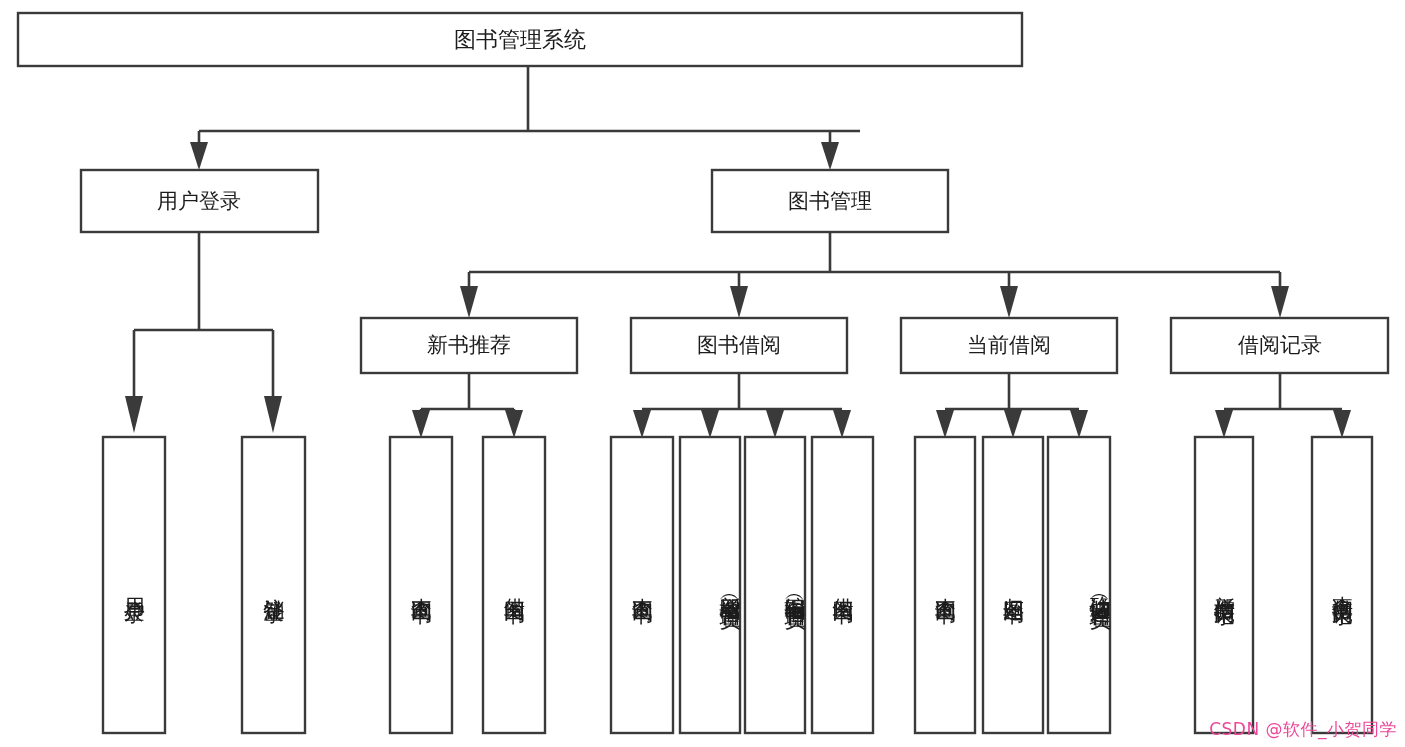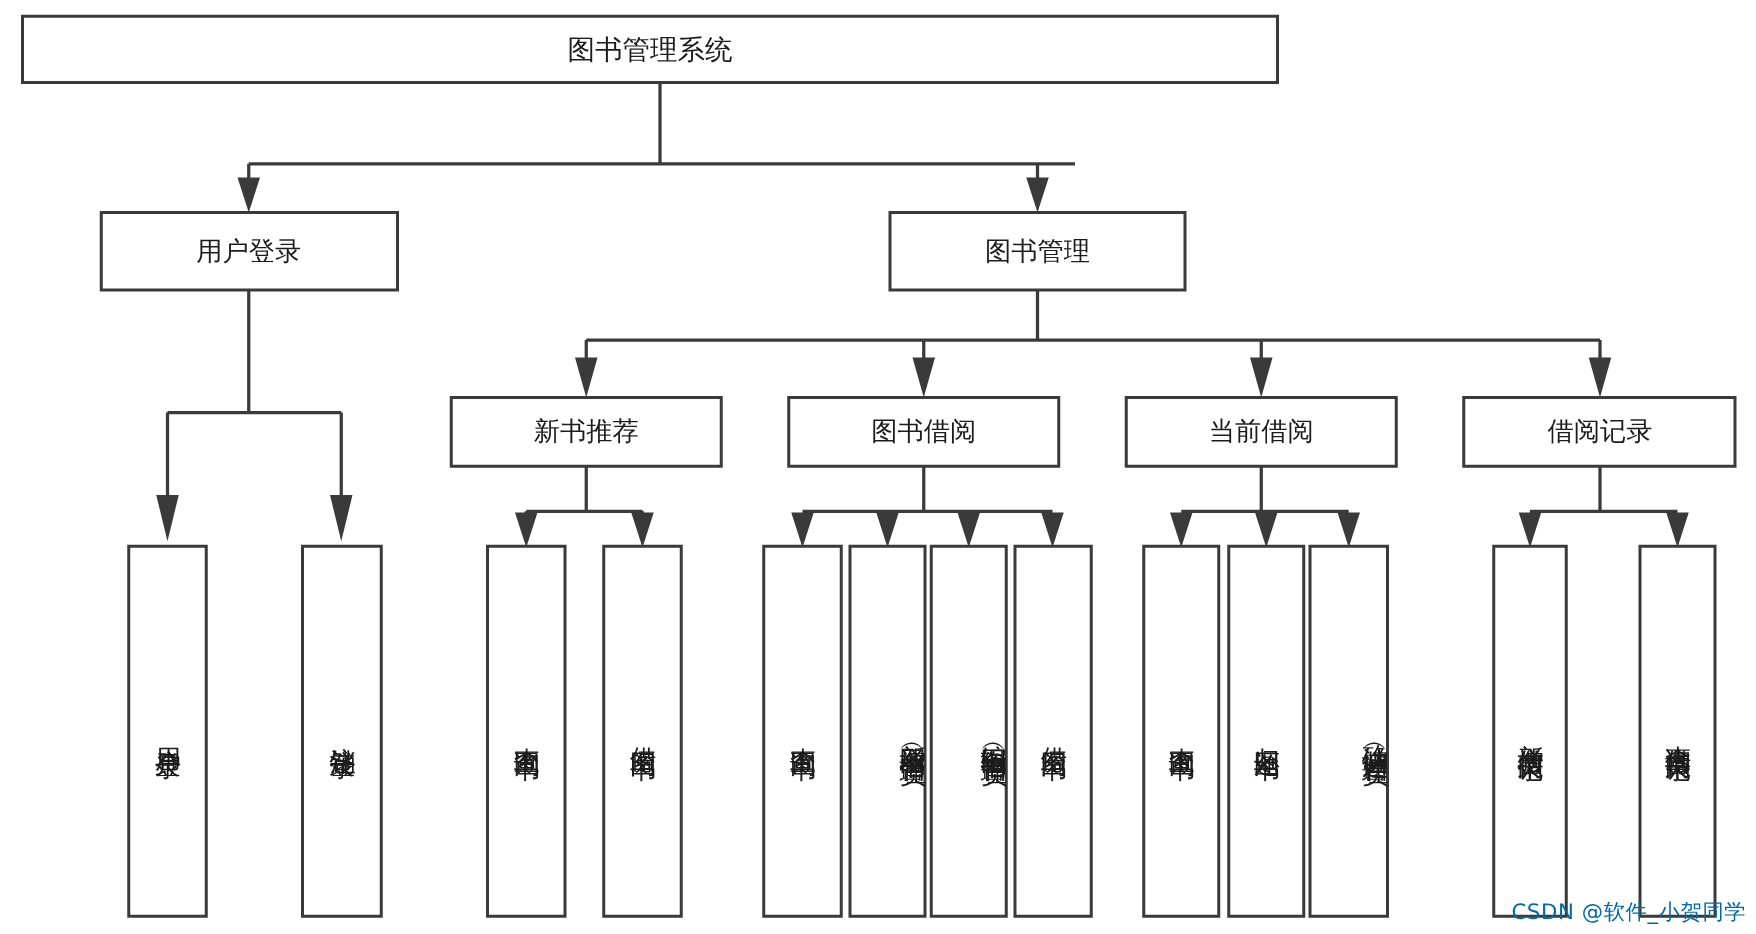--- a/index.html
+++ b/index.html
@@ -68,21 +68,21 @@
     justify-content: center;
     white-space: nowrap;
     pointer-events: none;
   }
   .watermark {
     position: absolute;
     right: 8px;
     bottom: 6px;
     font-family: "DejaVu Sans", "Liberation Sans", sans-serif;
     font-size: 17px;
-    color: #0369a1;
+    color: #ec4899;
     letter-spacing: 0.5px;
     white-space: nowrap;
   }
 </style>
 </head>
 <body>
 
 <div id="stage">
 
   <svg id="diagram" viewBox="0 0 1405 747">

